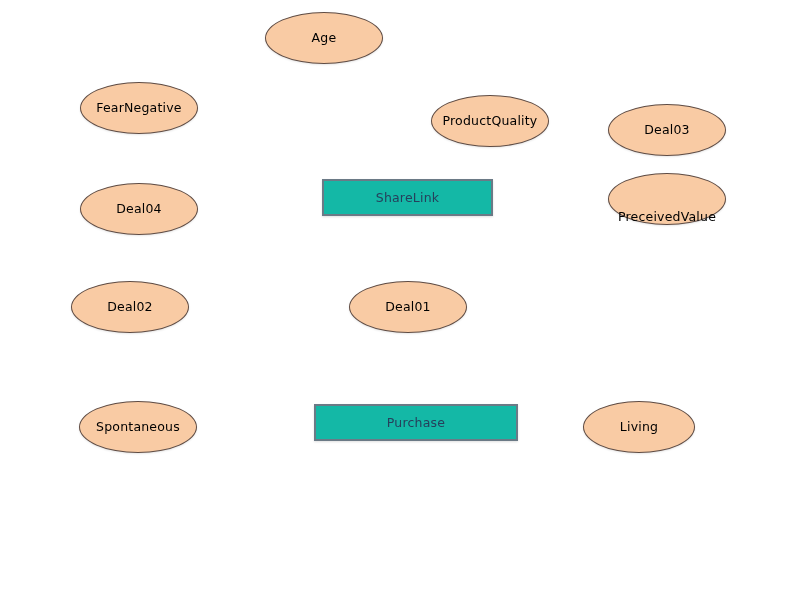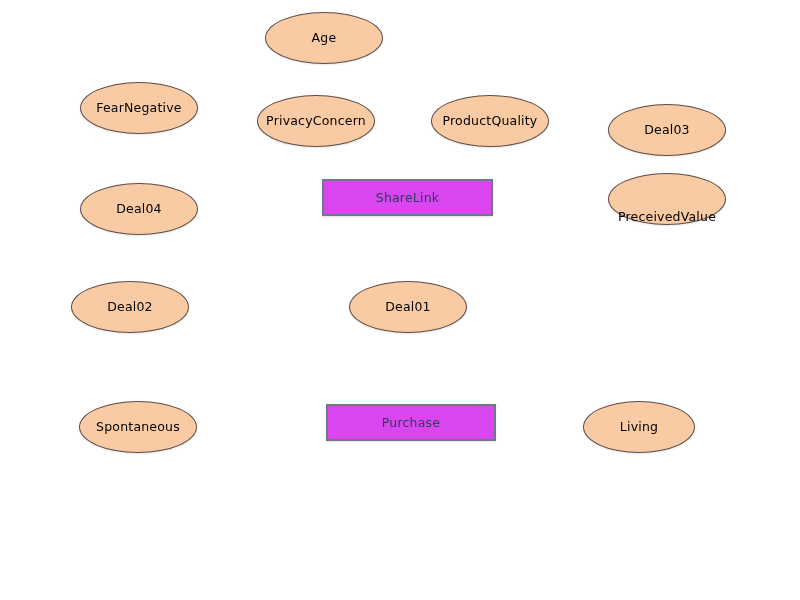--- a/index.html
+++ b/index.html
@@ -31,21 +31,21 @@
   .node-ellipse {
     border-radius: 50%;
     background: #f9cba4;
     border: 1.6px solid #5f4c44;
     color: #000000;
     font-size: 12.5px;
     letter-spacing: 0.2px;
     box-shadow: 0 1px 2px rgba(0,0,0,0.10);
   }
   .node-rect {
-    background: #d946ef;
+    background: #14b8a6;
     border: 2px solid #6b7a86;
     color: #26405c;
     font-size: 12.5px;
     letter-spacing: 0.2px;
     box-shadow: 0 1px 2px rgba(0,0,0,0.12);
   }
   .node-label {
     display: block;
     padding: 0 4px;
     white-space: nowrap;
@@ -53,23 +53,20 @@
 </style>
 </head>
 <body>
 
 <div id="canvas" style="width: 800px; height: 600px; background: rgb(255, 255, 255);">
     <div class="node node-ellipse" style="left: 265px; top: 12px; width: 118px; height: 52px;">
       <span class="node-label">Age</span>
     </div>
     <div class="node node-ellipse" style="left: 80px; top: 82px; width: 118px; height: 52px;">
       <span class="node-label">FearNegative</span>
-    </div>
-    <div class="node node-ellipse" style="left: 257px; top: 95px; width: 118px; height: 52px;">
-      <span class="node-label">PrivacyConcern</span>
     </div>
     <div class="node node-ellipse" style="left: 431px; top: 95px; width: 118px; height: 52px;">
       <span class="node-label">ProductQuality</span>
     </div>
     <div class="node node-ellipse" style="left: 608px; top: 104px; width: 118px; height: 52px;">
       <span class="node-label">Deal03</span>
     </div>
     <div class="node node-rect" style="left: 322px; top: 179px; width: 171px; height: 37px;">
       <span class="node-label">ShareLink</span>
     </div>
@@ -81,19 +78,19 @@
     </div>
     <div class="node node-ellipse" style="left: 71px; top: 281px; width: 118px; height: 52px;">
       <span class="node-label">Deal02</span>
     </div>
     <div class="node node-ellipse" style="left: 349px; top: 281px; width: 118px; height: 52px;">
       <span class="node-label">Deal01</span>
     </div>
     <div class="node node-ellipse" style="left: 79px; top: 401px; width: 118px; height: 52px;">
       <span class="node-label">Spontaneous</span>
     </div>
-    <div class="node node-rect" style="left: 326px; top: 404px; width: 170px; height: 37px;">
+    <div class="node node-rect" style="left: 314px; top: 404px; width: 204px; height: 37px;">
       <span class="node-label">Purchase</span>
     </div>
     <div class="node node-ellipse" style="left: 583px; top: 401px; width: 112px; height: 52px; justify-content: center;">
       <span class="node-label">Living</span>
     </div>
   </div>
 
 </body></html>

